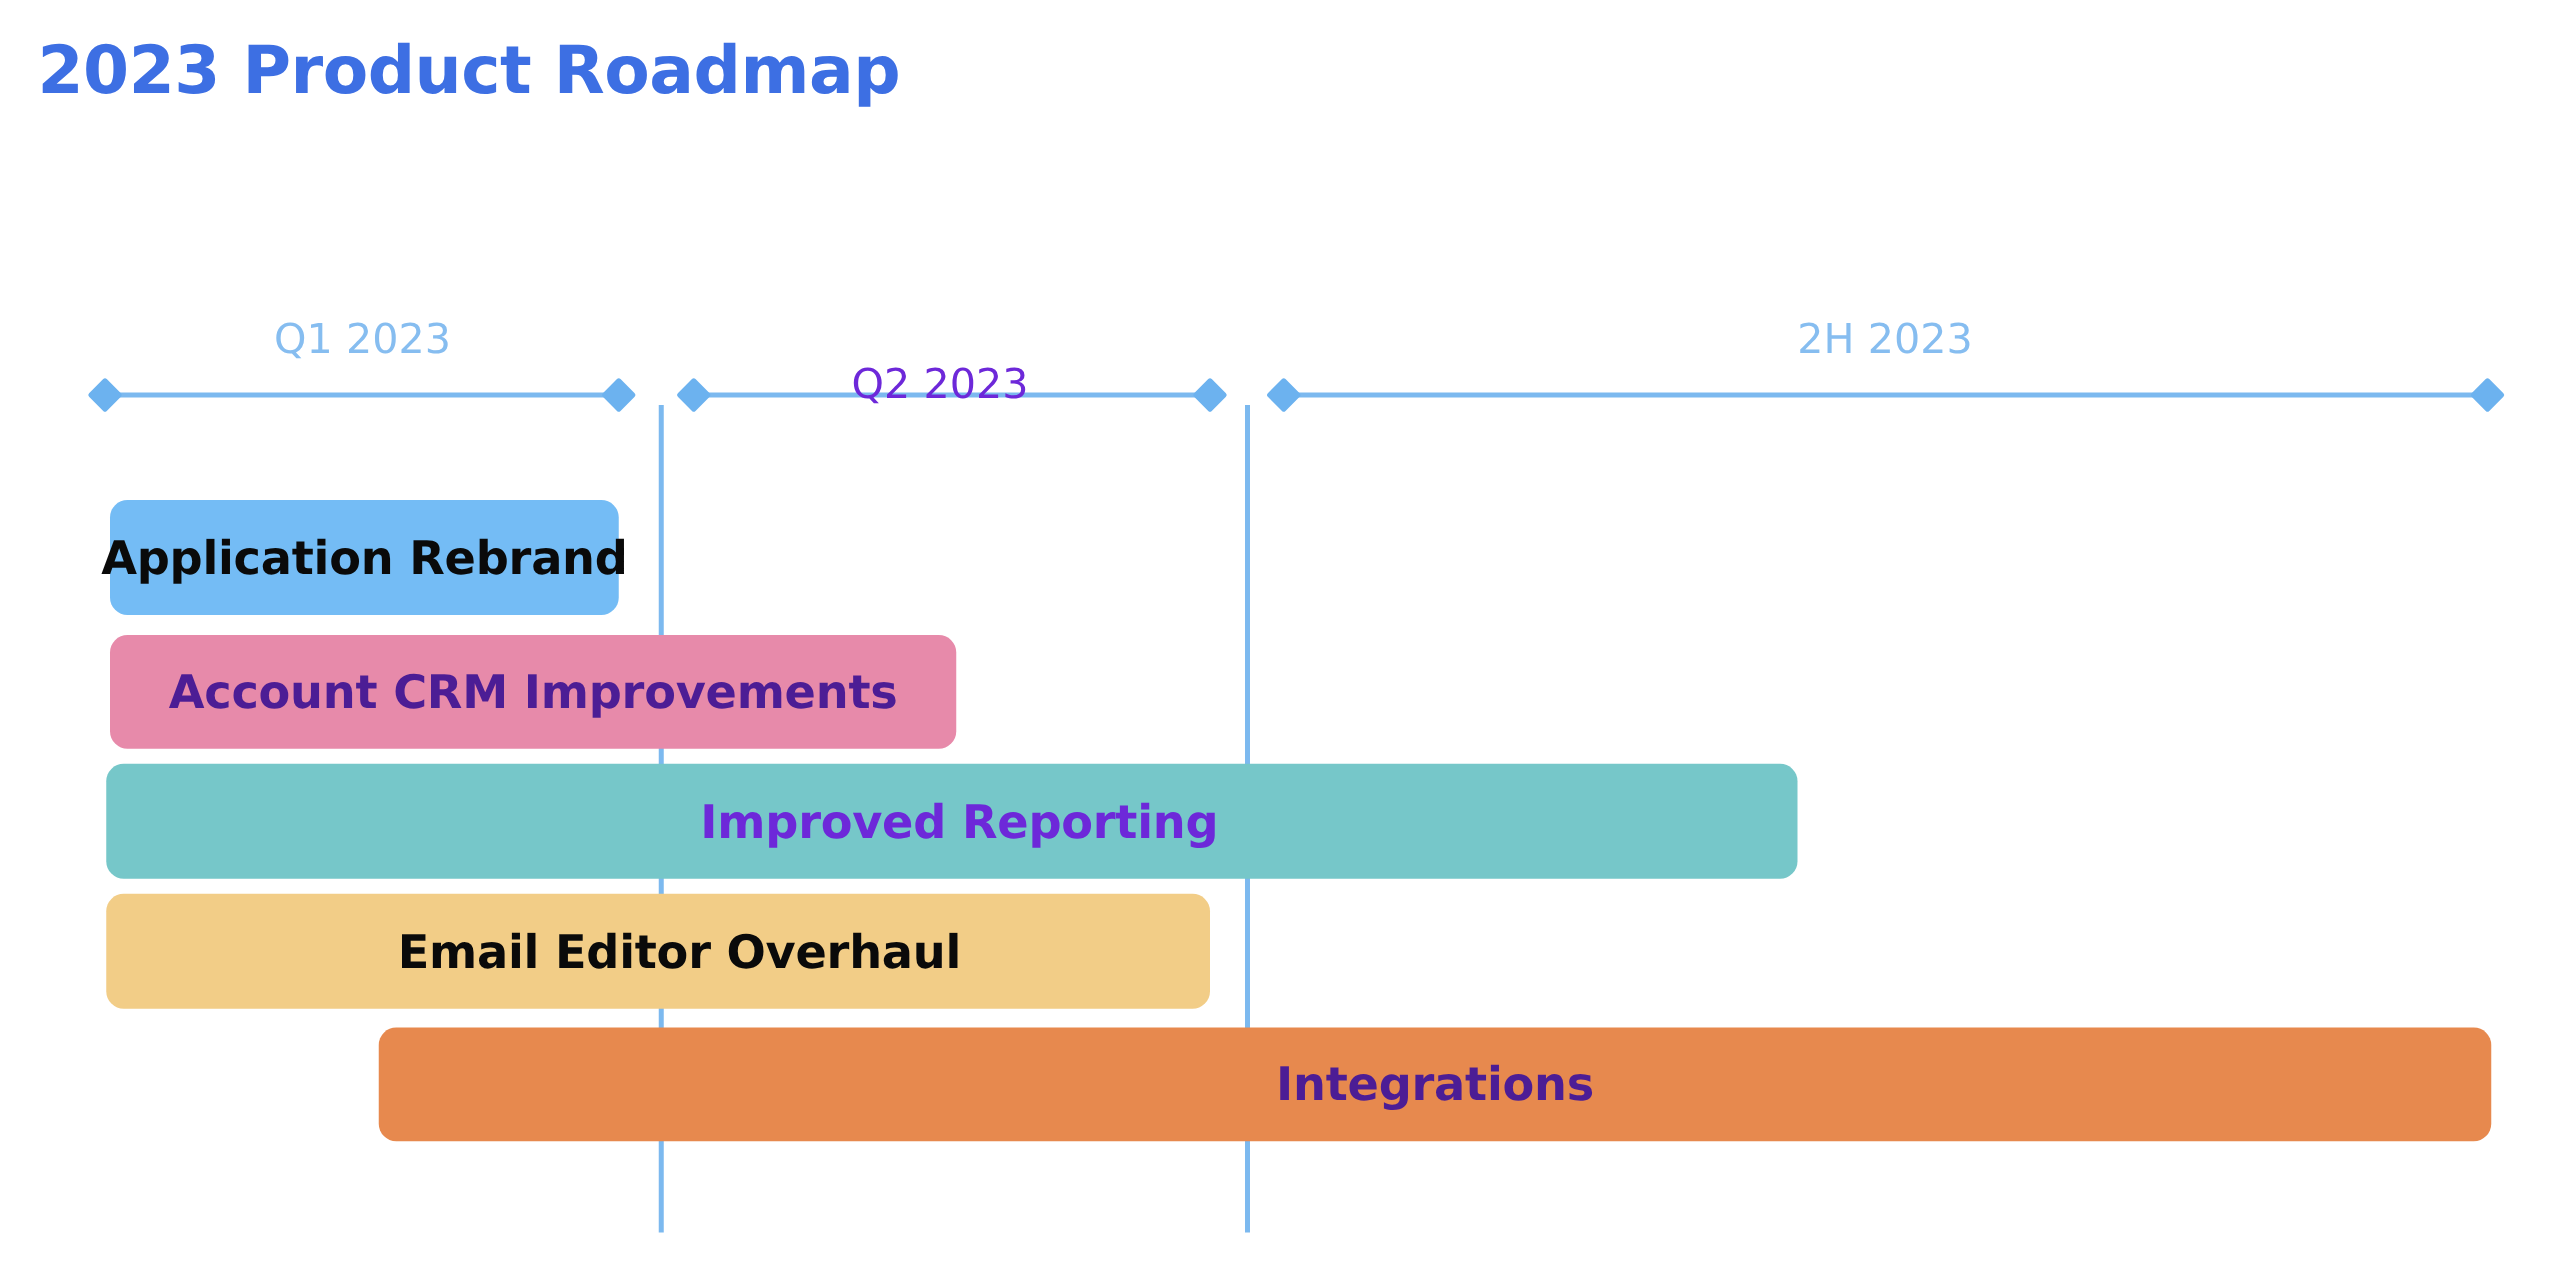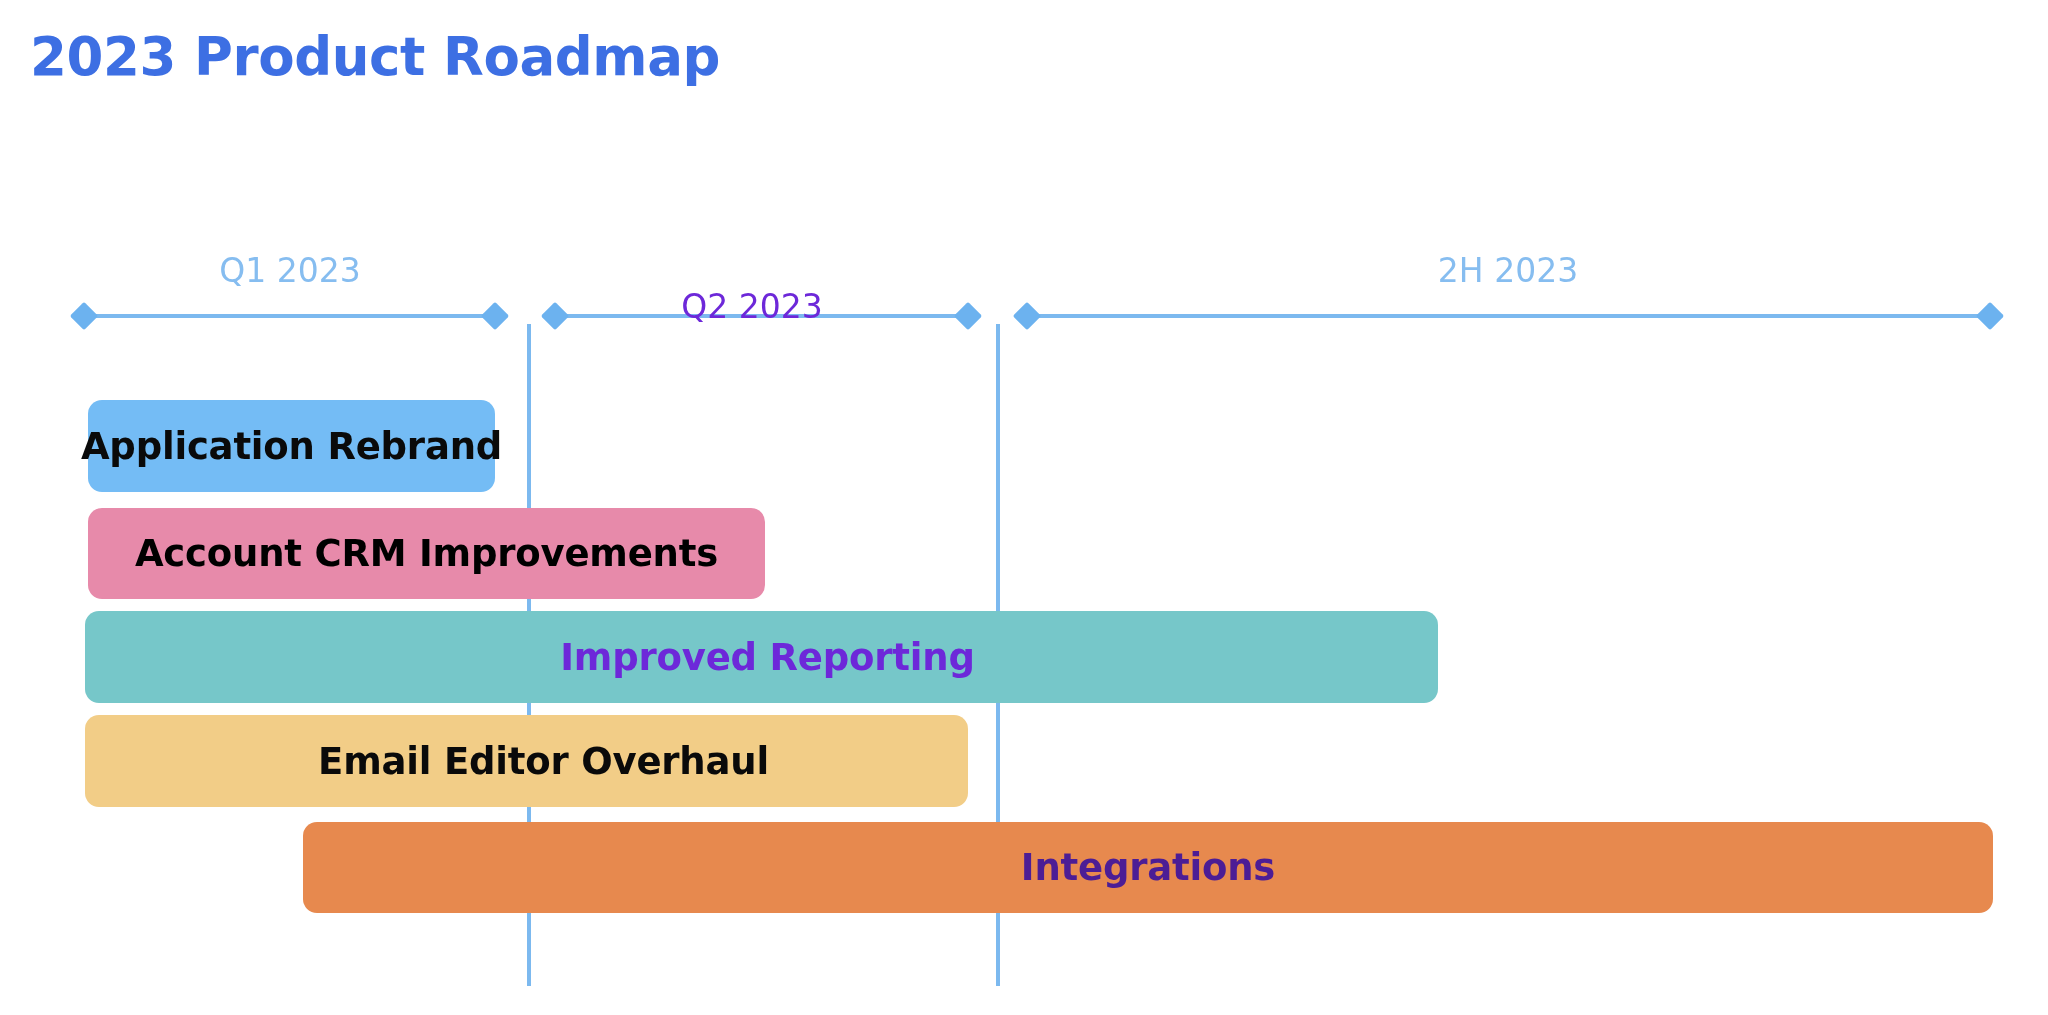--- a/index.html
+++ b/index.html
@@ -138,21 +138,21 @@
       <div class="axis-label" style="color: rgb(134, 189, 240); left: 1248px; width: 520px; top: 254px;">2H 2023</div>
       <div class="gridline" style="left: 527px; top: 324px; height: 662px; background: rgb(124, 185, 239);"></div>
       <div class="gridline" style="left: 996px; top: 324px; height: 662px; background: rgb(124, 185, 239);"></div>
     </div>
 
   <div id="task-bars">
       <div class="task-bar" style="left: 88px; top: 400px; width: 407px; height: 92px; background: rgb(116, 188, 245);">
         <span class="task-bar-label" style="color: rgb(10, 10, 10);">Application Rebrand</span>
       </div>
       <div class="task-bar" style="left: 88px; top: 508px; width: 677px; height: 91px; background: rgb(231, 138, 170);">
-        <span class="task-bar-label" style="color: #000000;">Account CRM Improvements</span>
+        <span class="task-bar-label" style="color: #4c1d95;">Account CRM Improvements</span>
       </div>
       <div class="task-bar" style="left: 85px; top: 611px; width: 1353px; height: 92px; background: rgb(118, 199, 201);">
         <span class="task-bar-label" style="color: #6d28d9; margin-left: 12px;">Improved Reporting</span>
       </div>
       <div class="task-bar" style="left: 85px; top: 715px; width: 883px; height: 92px; background: rgb(242, 205, 135);">
         <span class="task-bar-label" style="color: rgb(10, 10, 10); margin-left: 34px;">Email Editor Overhaul</span>
       </div>
       <div class="task-bar" style="left: 303px; top: 822px; width: 1690px; height: 91px; background: rgb(231, 137, 78);">
         <span class="task-bar-label" style="color: #4c1d95;">Integrations</span>
       </div>

